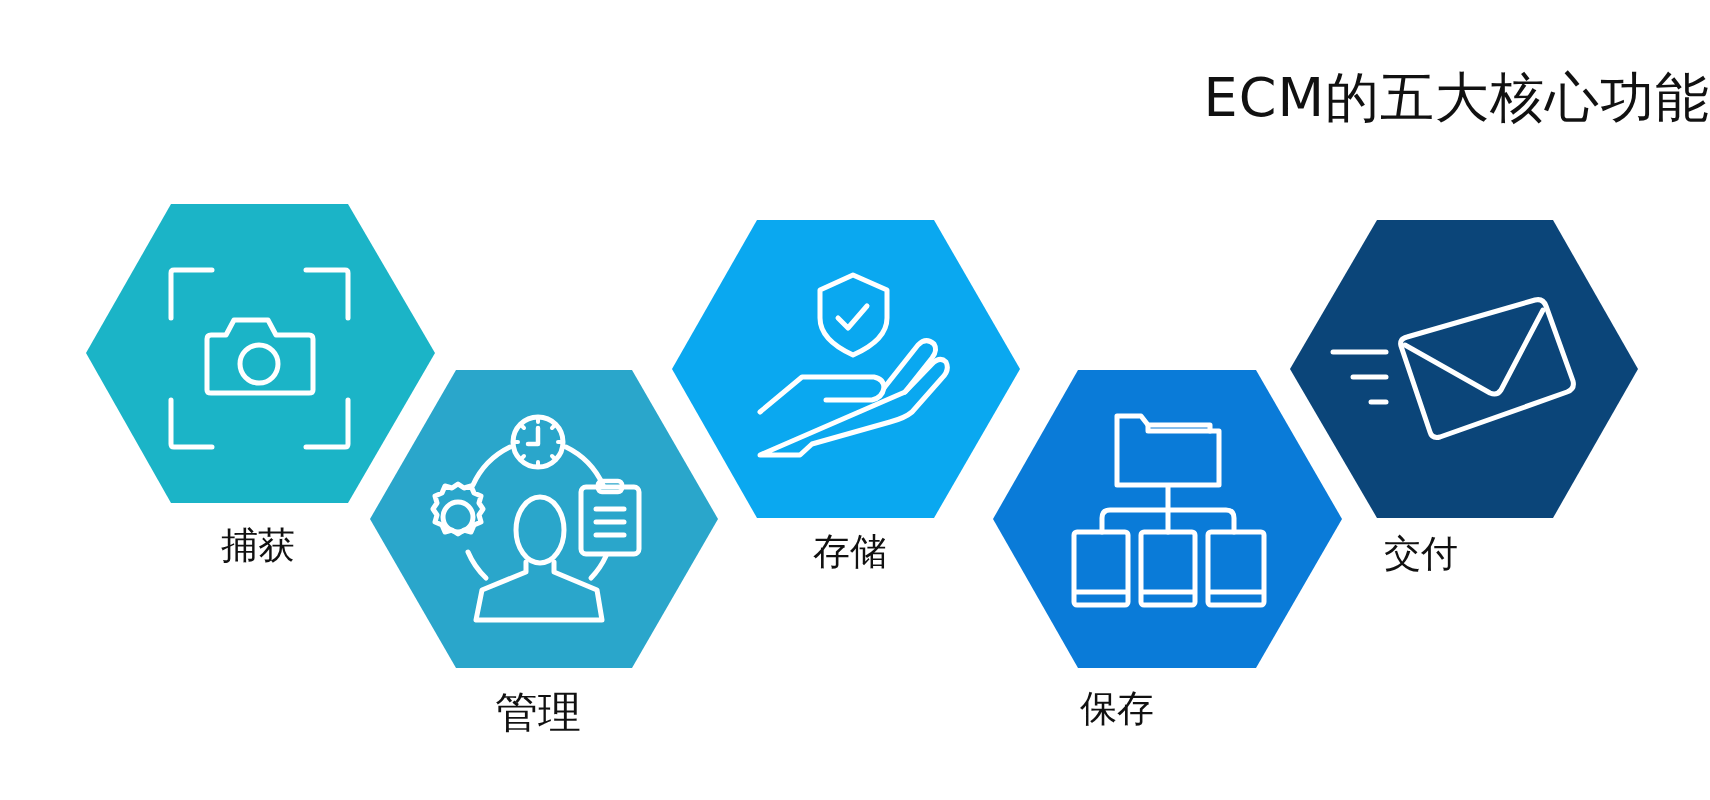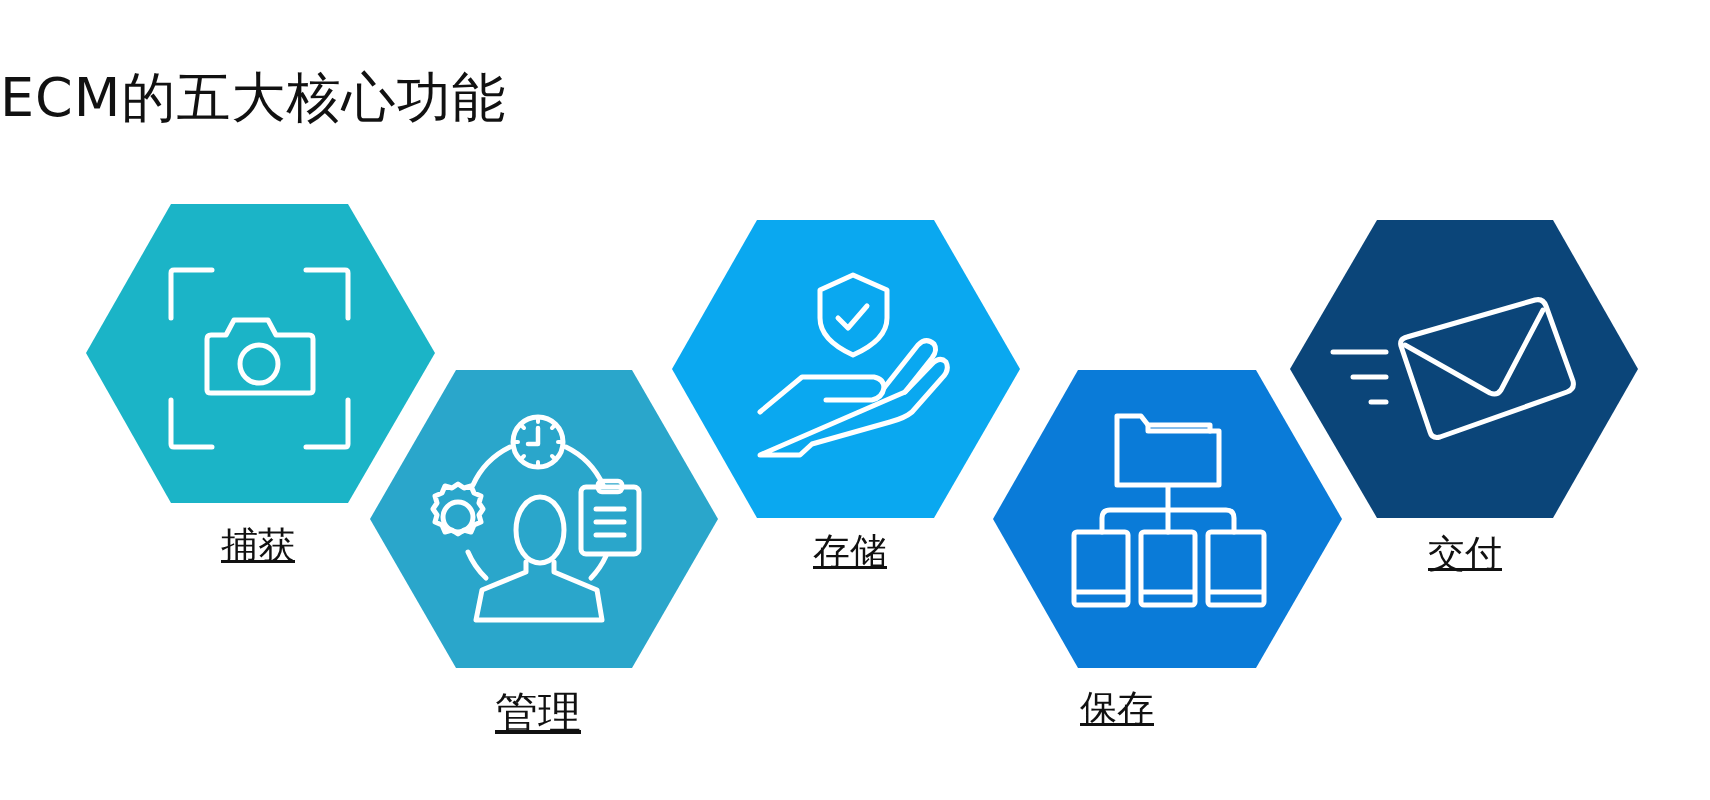--- a/index.html
+++ b/index.html
@@ -1,22 +1,22 @@
 <!DOCTYPE html>
 <html><head>
 <meta charset="utf-8">
 <style>
   html, body { margin:0; padding:0; background:#ffffff; }
   body { width:1710px; height:800px; position:relative; overflow:hidden;
          font-family:"DejaVu Sans", "Liberation Sans", sans-serif; color:#111; }
-  .title { position:absolute; left:0; width:1710px; top:62px; text-align:left;
+  .title { position:absolute; left:0; width:1710px; top:62px; text-align:right;
            font-size:54px; line-height:72px; color:#111; letter-spacing:1px; }
   svg.canvas { position:absolute; left:0; top:0; }
   .hex-label { position:absolute; width:200px; text-align:center; font-size:37px;
-               line-height:44px; color:#111;text-decoration:underline; }
+               line-height:44px; color:#111; }
   .hex-label.big { font-size:43px; line-height:50px; }
   .ic { fill:none; stroke:#ffffff; stroke-width:5; stroke-linecap:round; stroke-linejoin:round; }
   .ic-thin { fill:none; stroke:#ffffff; stroke-width:4.5; stroke-linecap:round; stroke-linejoin:round; }
 </style>
 </head>
 <body>
 
 <div class="title">ECM的五大核心功能</div>
 
 <svg class="canvas" width="1710" height="800" viewBox="0 0 1710 800">
@@ -107,13 +107,13 @@
       <path class="ic" stroke-width="6" d="M1407,337 L1535,300 Q1543,298 1546,306 L1573,381 Q1575,389 1567,392 L1440,437 Q1432,439 1430,432 L1401,346 Q1399,339 1407,337 Z"></path>
       <path class="ic" stroke-width="6" d="M1405,345 L1490,393 Q1497,396 1501,390 L1543,310"></path>
     </g>
   </g>
 </svg>
 
 <div class="hex-label" style="left:158px; top:524px;">捕获</div>
 <div class="hex-label big" style="left:438px; top:687px;text-align:center;">管理</div>
 <div class="hex-label" style="left:750px; top:530px;">存储</div>
 <div class="hex-label" style="left:1017px; top:687px;">保存</div>
-<div class="hex-label" style="left:1365px; top:532px;">交付</div>
+<div class="hex-label" style="left:1321px; top:532px;">交付</div>
 
 </body></html>

